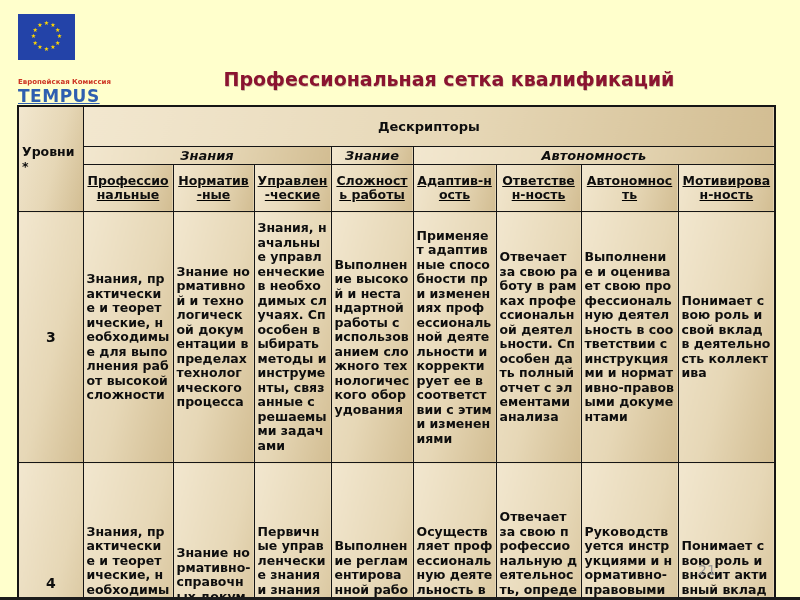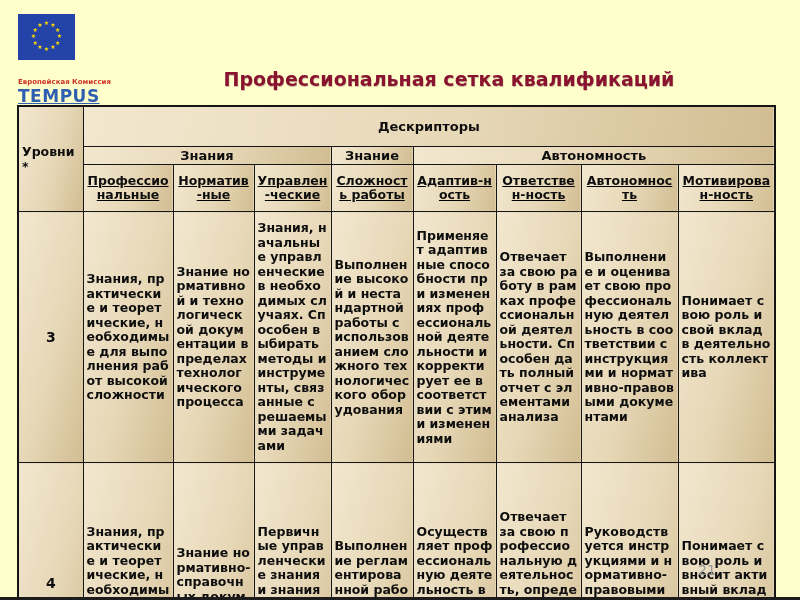--- a/index.html
+++ b/index.html
@@ -44,21 +44,21 @@
     background:linear-gradient(105deg,var(--cell-light,#f2e7cf) 0%,#e6d7b6 55%,var(--cell-dark,#d2bd92) 100%);
     font-weight:bold;color:#0e0e0e;vertical-align:middle;
     padding:9px 3px;word-break:break-all;overflow:hidden;
   }
   .grid .desc{font-size:13px;text-align:center;}
   .grid .band{font-size:13px;text-align:center;padding:0 2px;}
   .grid .colhead{font-size:12.5px;text-align:center;line-height:1.15;}
   .grid .levels{font-size:12.5px;text-align:left;margin-left:21px;}
   .grid td.level{text-align:center;font-size:14px;}
   .grid td.body{font-size:12.5px;line-height:1.16;text-align:left;}
-  tr.hrow1{height:40px;} tr.hrow2{height:18px;} tr.hrow3{height:44px;text-decoration:underline;}
+  tr.hrow1{height:40px;} tr.hrow2{height:18px;font-style:italic;} tr.hrow3{height:44px;text-decoration:underline;}
   tr.row-l3{height:243px;} tr.row-l4{height:240px;}
 
   
   .page-number{
     position:absolute;left:698px;top:562px;
     font-size:14px;color:var(--page-number-gray,#999999);
   }
   .bottom-edge{
     position:absolute;left:0;top:597px;width:800px;height:3px;background:#1c1c1c;
   }

